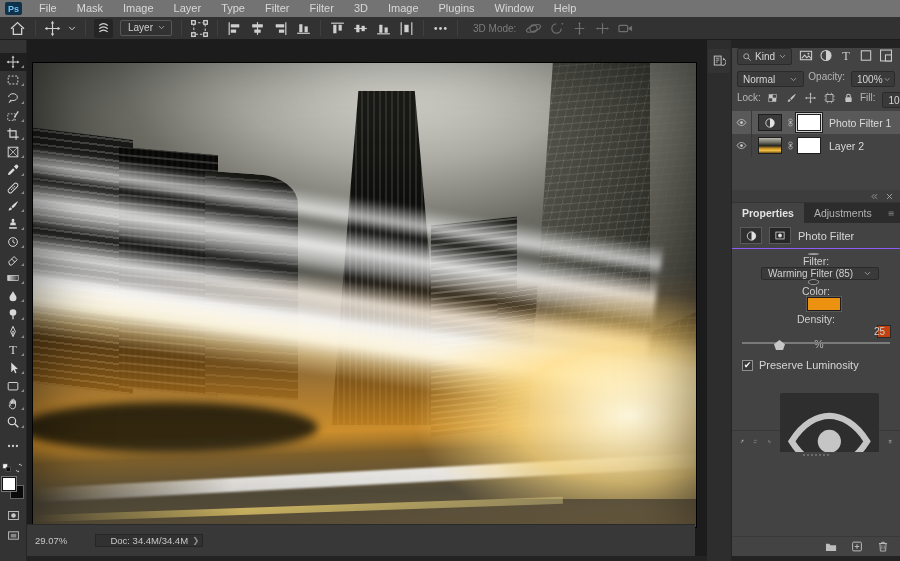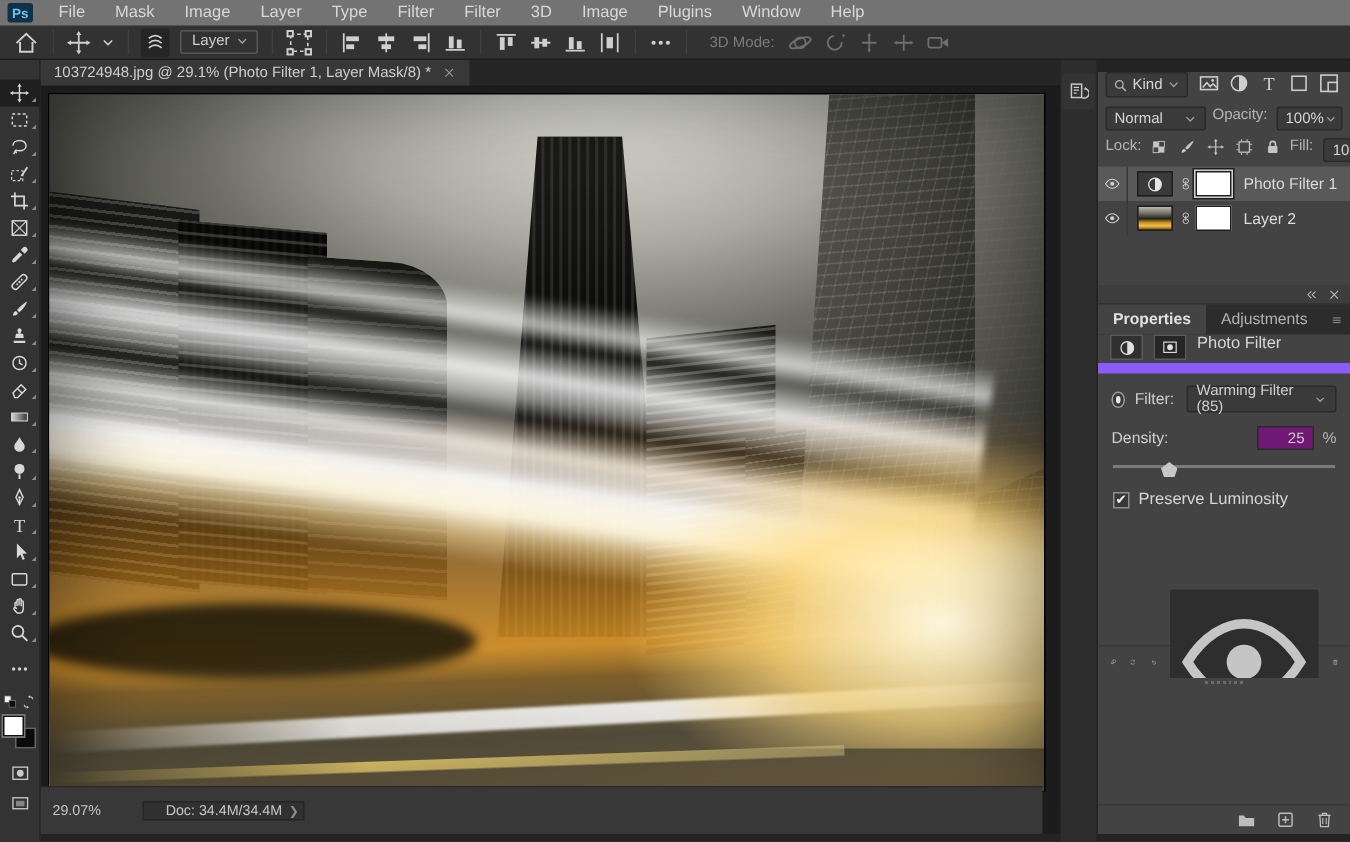--- a/index.html
+++ b/index.html
@@ -186,37 +186,37 @@
   .linkic { width:9px; height:13px; color:#cfcfcf; margin:0 2px 0 4px; }
   .maskthumb { width:24px; height:17px; background:#ffffff; border:1px solid #1e1e1e; }
   .maskthumb.selmask { box-shadow:0 0 0 1px #cfcfcf, 0 0 0 2px #1e1e1e; }
   .lname { margin-left:8px; }
 
   
   .props-panel { top:150px; height:262px; }
   .props-head { height:13px; background:#3d3d3d; border-bottom:1px solid #333;
     display:flex; align-items:center; justify-content:flex-end; gap:6px; padding:0 6px; }
   .props-head [data-icon]{ width:9px; height:9px; color:#bdbdbd; }
-  .badge-row { height:26px; display:flex; gap:7px; padding:0 8px;
-    border-bottom:7px solid #8b5cf6; }
+  .badge-row { height:26px; display:flex; align-items:center; gap:7px; padding:0 8px;
+    border-bottom:1px solid #8b5cf6; }
   .badge { width:22px; height:17px; background:#303030; border:1px solid #5a5a5a;
     display:flex; align-items:center; justify-content:center; color:#e0e0e0; }
   .badge [data-icon]{ width:13px; height:12px; }
   .badge.mask { background:#262626; }
   .badge.mask [data-icon]{ width:12px; height:11px; }
-  .prow { display:flex; align-items:center; padding:0 9px; font-size:10.5px; color:#cfcfcf; }
+  .prow { display:flex; align-items:center; padding:0 9px; font-size:10.5px; color:#cfcfcf;flex-direction:column; }
   .radio { width:11px; height:11px; border:1px solid #9b9b9b; border-radius:50%;
     margin-right:6px; position:relative; background:#383838; }
   .radio.on::after { content:""; position:absolute; inset:2px; border-radius:50%; background:#e6e6e6; }
   .filter-dd { display:flex; align-items:center; background:#3a3a3a; border:1px solid #2a2a2a;
     border-radius:2px; height:18px; padding:0 6px; width:118px; font-size:10px; margin-left:8px; }
   .filter-dd .chev { width:9px; height:9px; color:#a0a0a0; margin-left:auto; }
   .color-swatch { width:34px; height:27px; border:1px solid #1c1c1c; margin-left:16px;
     box-shadow:0 0 0 1px #5a5a5a; }
-  .dens-val { margin-left:auto; width:38px; height:16px; background:#701a75;
+  .dens-val { margin-left:auto; width:14px; height:16px; background:#c2410c;
     border:1px solid #2a2a2a; display:flex; align-items:center; justify-content:flex-end;
     padding:0 5px; font-size:10px; }
   .dens-unit { margin-left:6px; color:#b5b5b5; }
   .slider { position:relative; height:14px; margin:2px 10px 0 10px; }
   .slider .track { position:absolute; left:0; right:0; top:5px; height:2px; background:#7a7a7a; }
   .slider .thumb { position:absolute; top:3px; width:11px; height:10px; background:#c7c7c7;
     clip-path:polygon(50% 0, 100% 42%, 82% 100%, 18% 100%, 0 42%); }
   .chk-row { height:20px; display:flex; align-items:center; padding:0 10px; margin-top:4px; }
   .checkbox { width:11px; height:11px; background:#383838; border:1px solid #8f8f8f;
     margin-right:6px; display:flex; align-items:center; justify-content:center;
@@ -618,30 +618,20 @@
       <span data-icon="screenmode">
           <svg viewBox="0 0 16 16" fill="none" stroke="currentColor" stroke-width="1.1">
             <rect x="2" y="3.5" width="12" height="9"></rect>
             <rect x="4.5" y="6" width="7" height="4.5" fill="currentColor" stroke="none" opacity=".55"></rect>
           </svg>
         </span>
     </div>
   </div>
 
   <div class="docarea">
-    <div class="tabbar">
-      <div class="doctab">
-        <span>103724948.jpg @ 29.1% (Photo Filter 1, Layer Mask/8) *</span>
-        <span class="close" data-icon="close-x">
-            <svg viewBox="0 0 16 16" fill="none" stroke="currentColor" stroke-width="1.1">
-              <path d="M3.5 3.5l9 9M12.5 3.5l-9 9" stroke-width="1.3"></path>
-            </svg>
-          </span>
-      </div>
-    </div>
 
     <div class="pasteboard">
       <div class="canvas">
         <div class="cv sky"></div>
         <div class="cv bld lb1"></div>
         <div class="cv bld lb2"></div>
         <div class="cv bld lb3"></div>
         <div class="cv tower"></div>
         <div class="cv tower2"></div>
         <div class="cv tower3"></div>
@@ -897,20 +887,25 @@
           <span>Filter:</span>
           <span class="filter-dd">
             <span>Warming Filter (85)</span>
             <span class="chev" data-icon="chevron-down">
                 <svg viewBox="0 0 16 16" fill="none" stroke="currentColor" stroke-width="1.1">
                   <path d="M3.5 5.5 8 10l4.5-4.5" stroke-width="1.6"></path>
                 </svg>
               </span>
           </span>
         </div>
+        <div class="prow" style="height:32px;">
+          <span class="radio"></span>
+          <span>Color:</span>
+          <span class="color-swatch" style="background: rgb(237, 145, 16);"></span>
+        </div>
         <div class="prow" style="height:22px;margin-top:2px;">
           <span>Density:</span>
           <span class="dens-val">
             <span>25</span>
           </span>
           <span class="dens-unit">%</span>
         </div>
         <div class="slider">
           <div class="track"></div>
           <div class="thumb" style="left: calc(25% - 5px);"></div>

